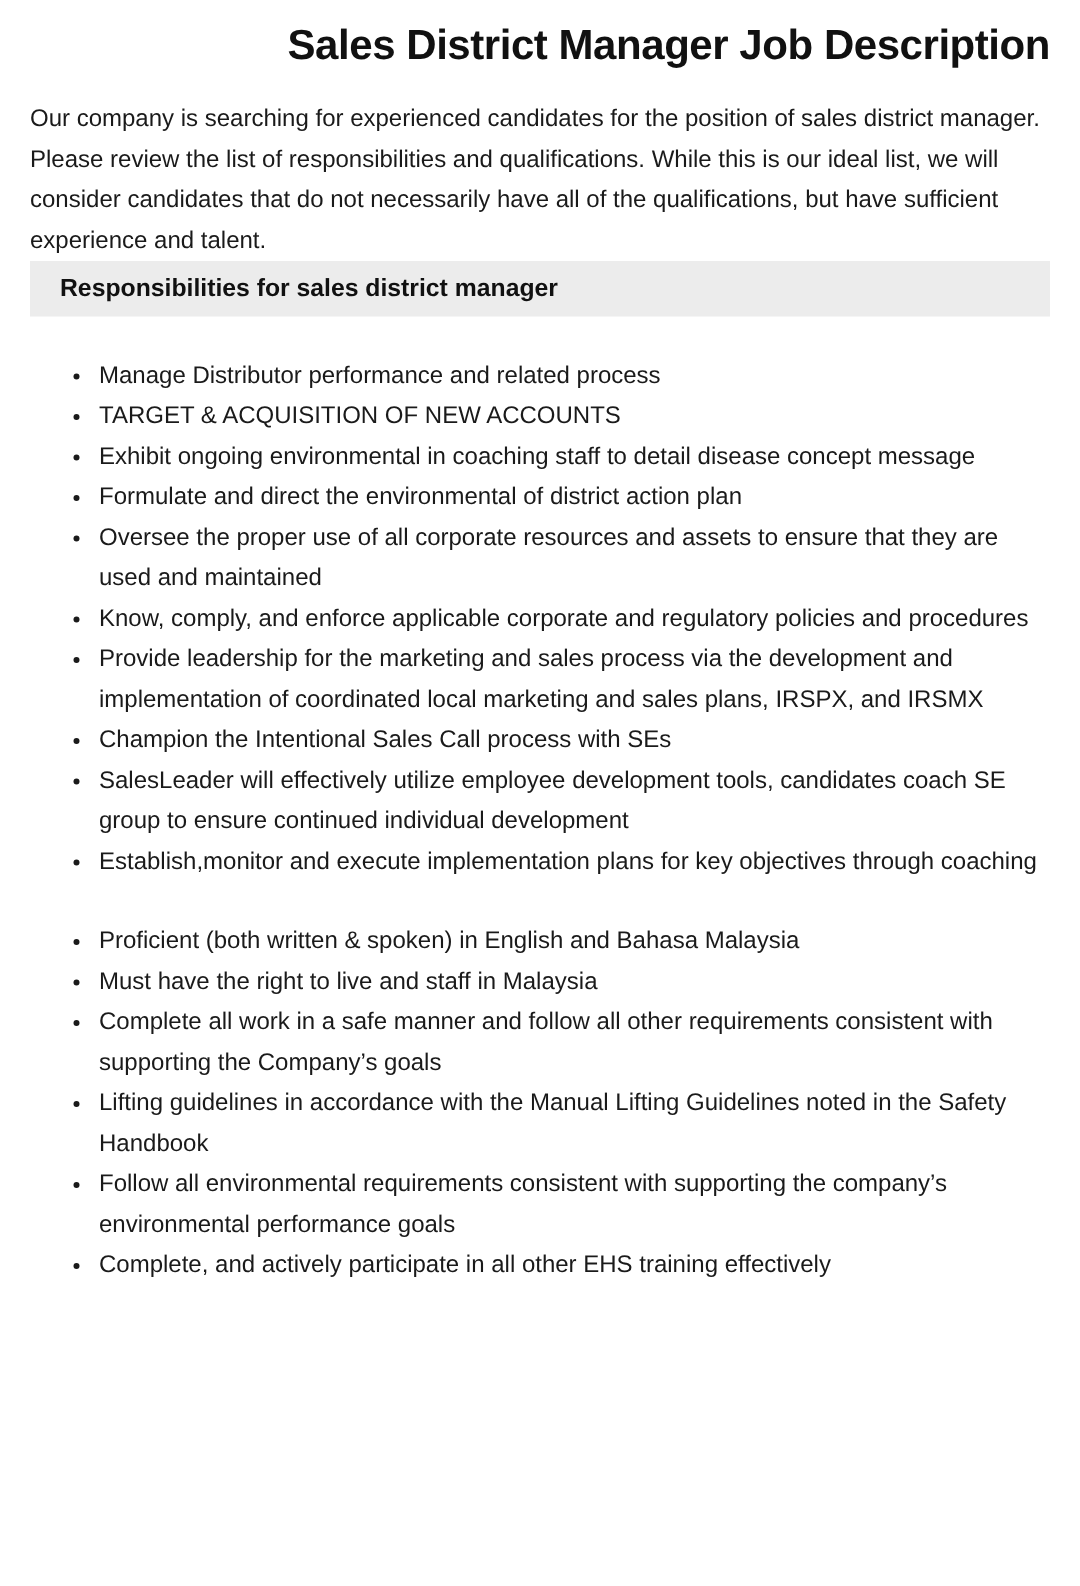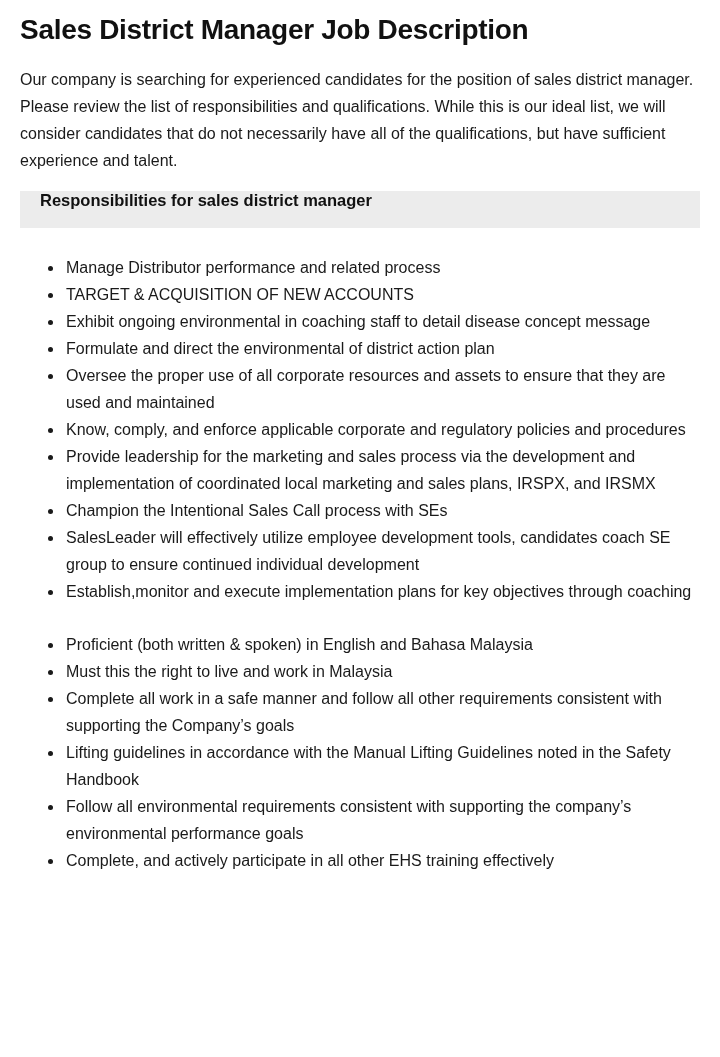--- a/index.html
+++ b/index.html
@@ -15,36 +15,35 @@
   }
   .page {
     padding: 8px 20px 24px 20px;
   }
   .doc-title {
     margin: 0;
     padding: 2px 0 0 0;
     font-size: 28px;
     line-height: 40px;
     font-weight: bold;
-    text-align: left;
+    text-align: right;
     letter-spacing: -0.3px;
     color: #111111;
   }
   .intro {
     margin: 16px 0 0 0;
     font-size: 16px;
     line-height: 27px;
   }
   .section-header {
-    margin-top: 17px;
     background: var(--section-header-bg, #ececec);
     height: 37px;
     display: flex;
-    align-items: flex-start;
-    padding: 0 20px;
+    align-items: center;
+    padding: 16px 20px;
   }
   .section-header span {
     font-size: 16.5px;
     font-weight: bold;
     color: #111111;
   }
   ul.bullet-list {
     margin: 26px 0 22px 0;
     padding: 0 0 0 44px;
     list-style: disc;
@@ -79,21 +78,21 @@
       <li>Provide leadership for the marketing and sales process via the development and implementation of coordinated local marketing and sales plans, IRSPX, and IRSMX</li>
       <li>Champion the Intentional Sales Call process with SEs</li>
       <li>SalesLeader will effectively utilize employee development tools, candidates coach SE group to ensure continued individual development</li>
       <li>Establish,monitor and execute implementation plans for key objectives through coaching</li>
     </ul>
   </div>
 
   <div class="section">
     <ul class="bullet-list">
       <li>Proficient (both written &amp; spoken) in English and Bahasa Malaysia</li>
-      <li>Must this the right to live and work in Malaysia</li>
+      <li>Must have the right to live and staff in Malaysia</li>
       <li>Complete all work in a safe manner and follow all other requirements consistent with supporting the Company’s goals</li>
       <li>Lifting guidelines in accordance with the Manual Lifting Guidelines noted in the Safety Handbook</li>
       <li>Follow all environmental requirements consistent with supporting the company’s environmental performance goals</li>
       <li>Complete, and actively participate in all other EHS training effectively</li>
     </ul>
   </div>
 
 </div>
 
 </body></html>

